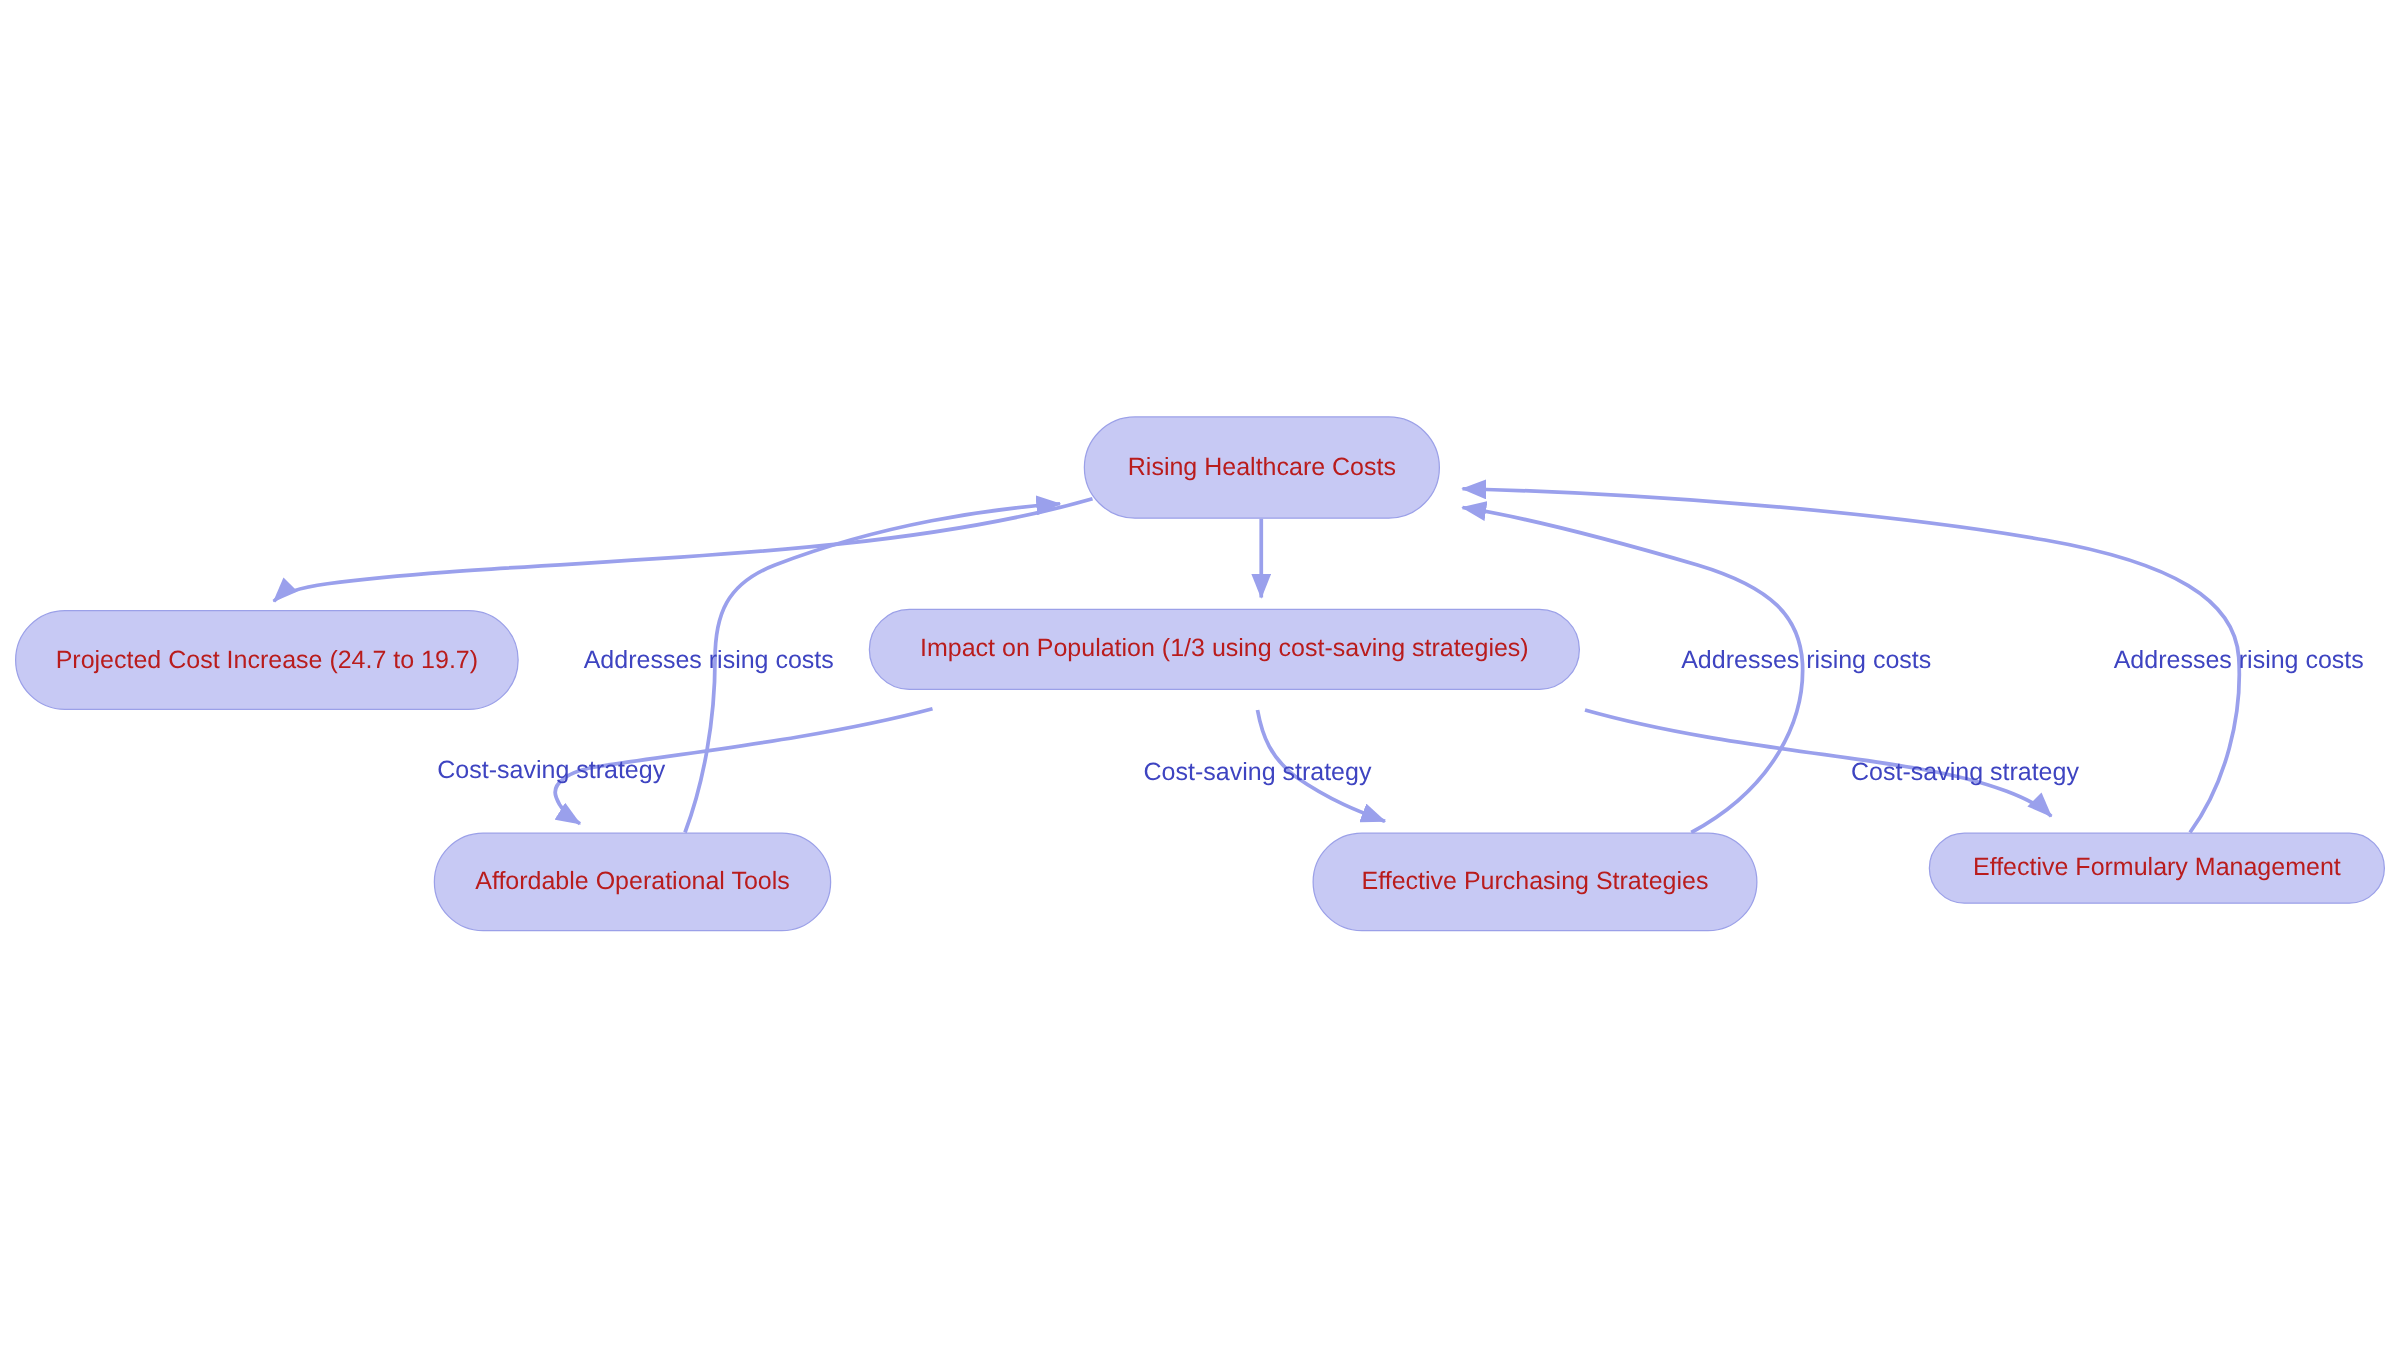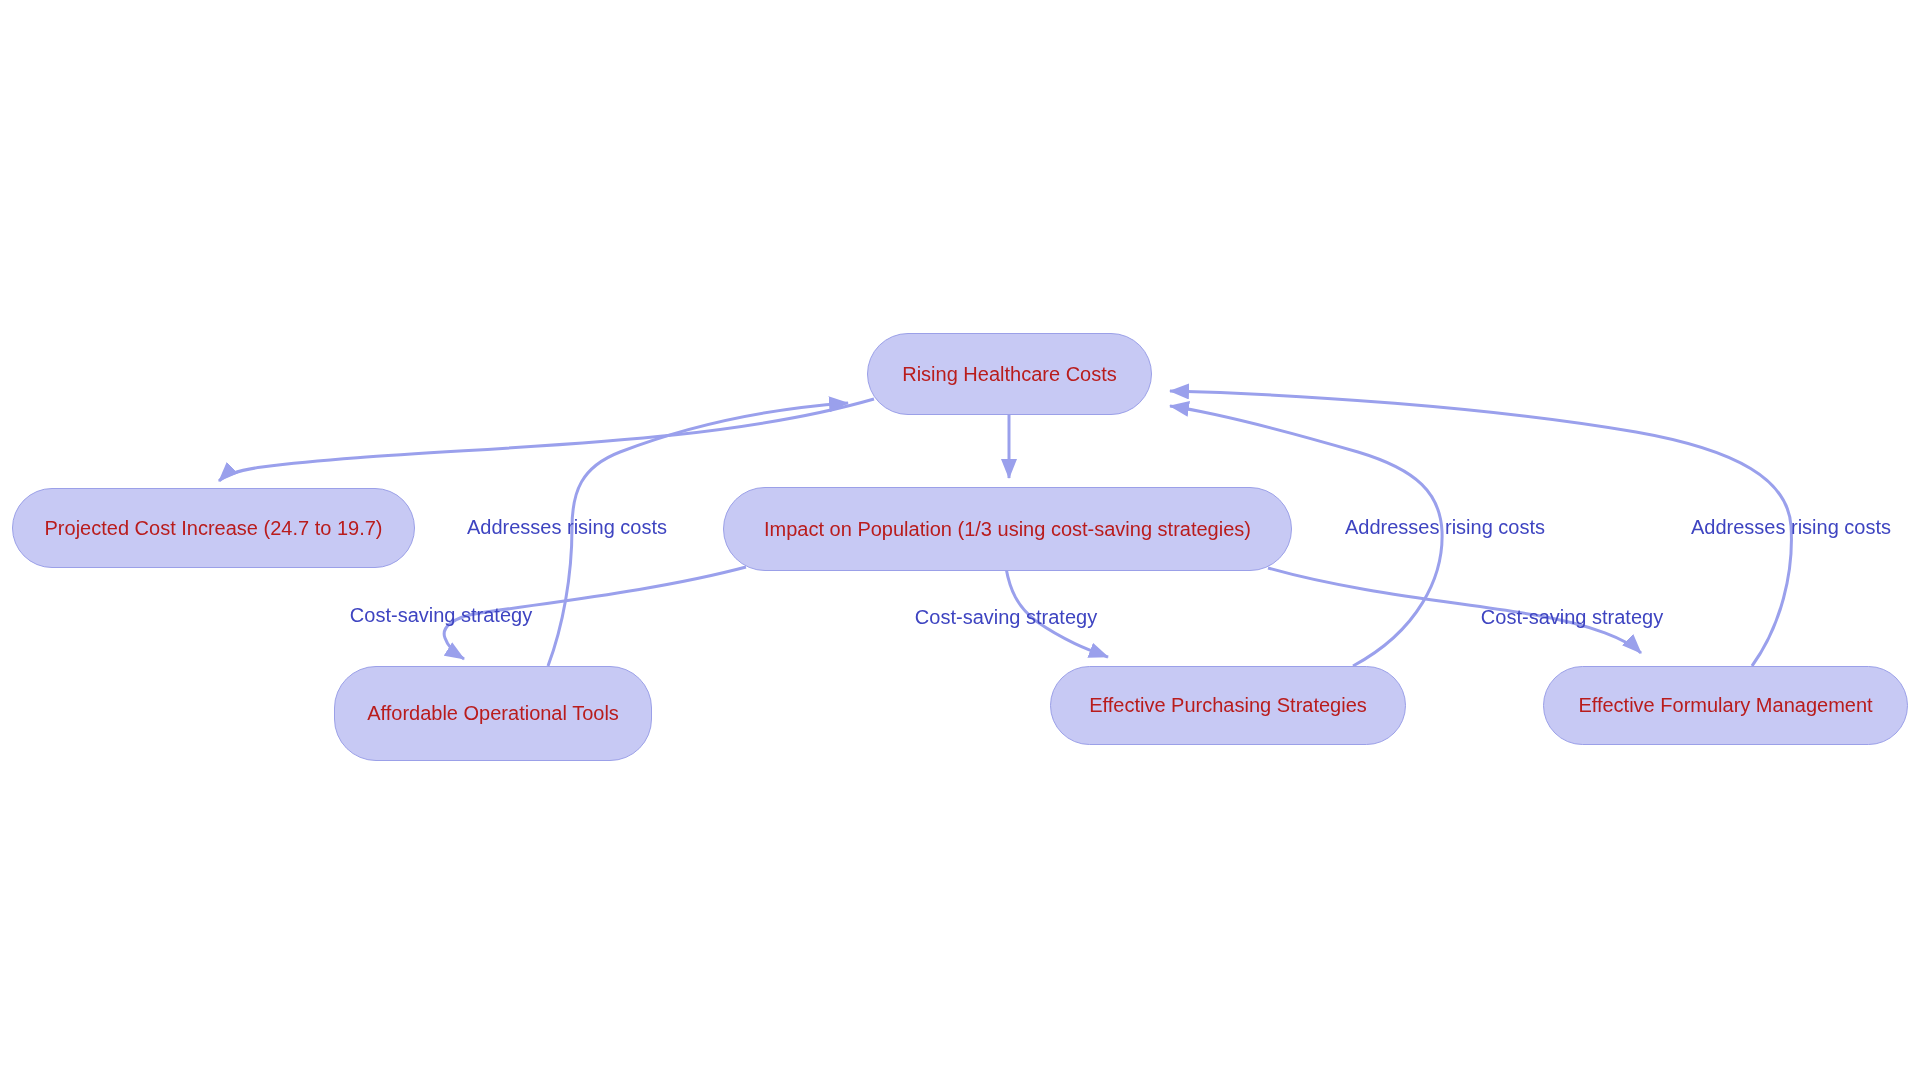--- a/index.html
+++ b/index.html
@@ -76,21 +76,21 @@
     <text class="edge-label" x="1572" y="624">Cost-saving strategy</text>
     <text class="edge-label" x="567" y="534">Addresses rising costs</text>
     <text class="edge-label" x="1445" y="534">Addresses rising costs</text>
     <text class="edge-label" x="1791" y="534">Addresses rising costs</text>
   </svg>
 
   <div class="node" style="left:867px; top:333px; width:285px; height:82px;">Rising Healthcare Costs</div>
 
   <div class="node" style="left:12px; top:488px; width:403px; height:80px;">Projected Cost Increase (24.7 to 19.7)</div>
 
-  <div class="node" style="left:723px; top:487px; width:569px; height:84px;">Impact on Population (1/3 using cost-saving strategies)</div>
+  <div class="node" style="left:695px; top:487px; width:569px; height:65px;">Impact on Population (1/3 using cost-saving strategies)</div>
 
-  <div class="node" style="left:334px; top:666px; width:318px; height:95px;">Affordable Operational Tools</div>
+  <div class="node" style="left:347px; top:666px; width:318px; height:79px;">Affordable Operational Tools</div>
 
   <div class="node" style="left:1050px; top:666px; width:356px; height:79px;">Effective Purchasing Strategies</div>
 
-  <div class="node" style="left:1543px; top:666px; width:365px; height:79px;">Effective Formulary Management</div>
+  <div class="node" style="left:1543px; top:666px; width:365px; height:57px;">Effective Formulary Management</div>
 
 </div>
 
 </body></html>

